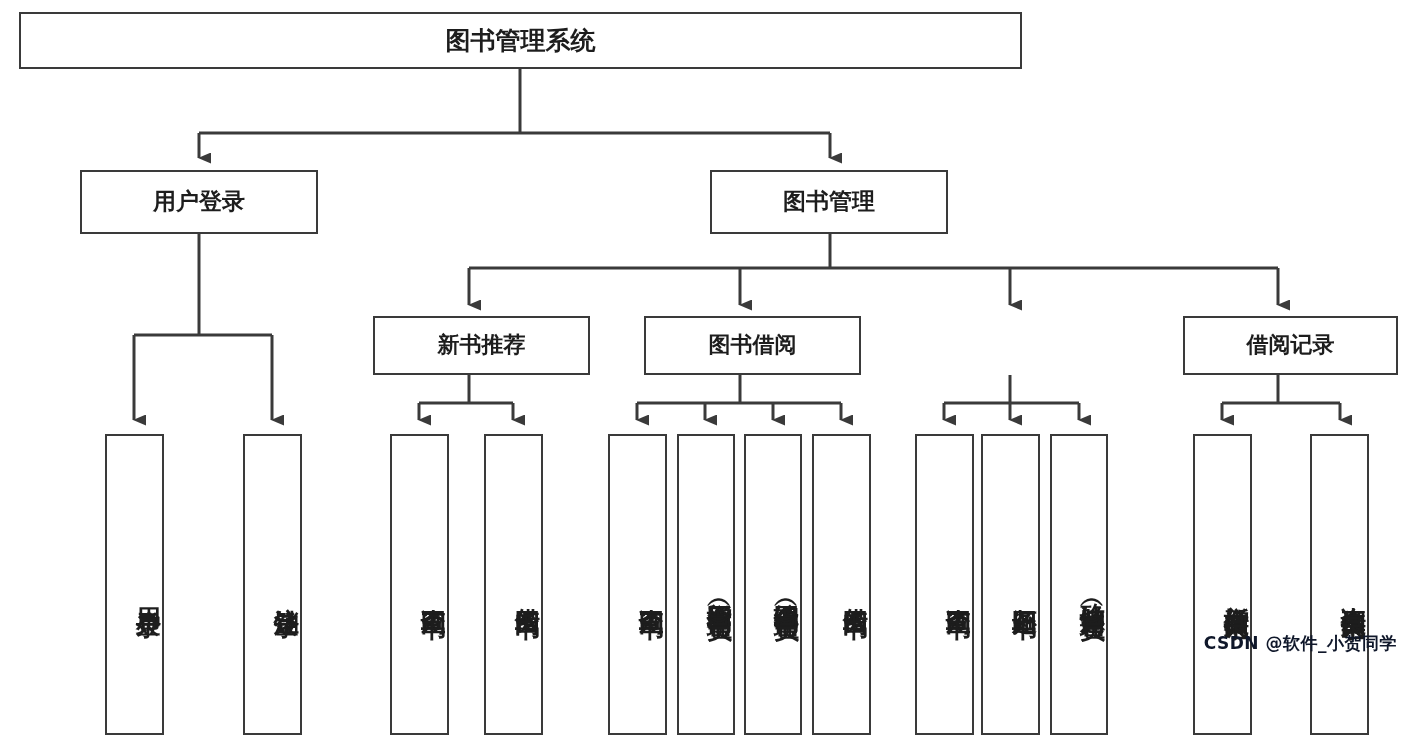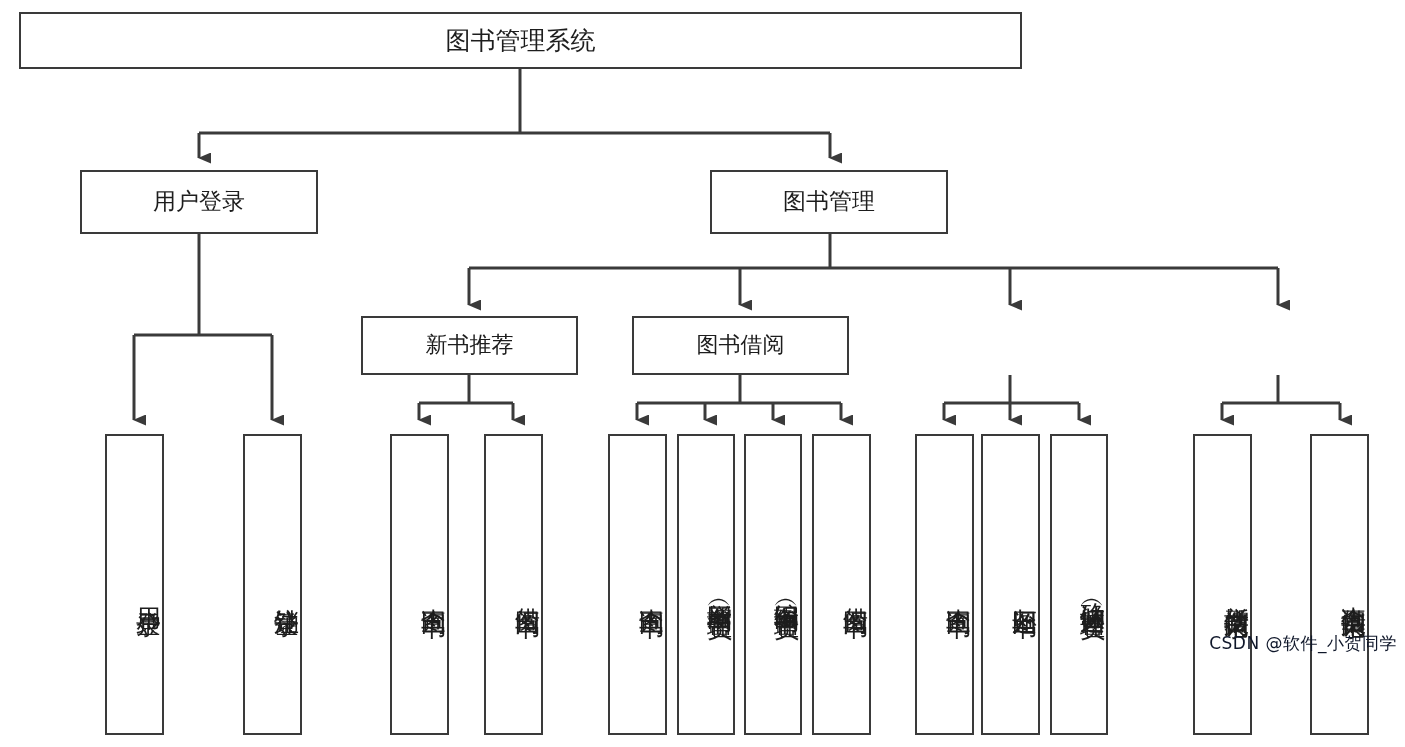--- a/index.html
+++ b/index.html
@@ -1,38 +1,38 @@
 <!DOCTYPE html>
 <html><head>
 <meta charset="utf-8">
 <title>图书管理系统 功能结构图</title>
 <style>
   html,body{margin:0;padding:0;background:#ffffff;}
   body{
     font-family:"DejaVu Sans","Liberation Sans",sans-serif;
     width:1405px;height:747px;overflow:hidden;
   }
-  #canvas{position:relative;width:1405px;height:659px;background:#fff;}
+  #canvas{position:relative;width:1405px;height:659px;background:#fff;font-weight:bold;}
   svg.edges{position:absolute;left:0;top:0;width:1405px;height:747px;}
 
   .node{
     position:absolute;
     box-sizing:border-box;
     border:2.5px solid #3a3a3a;
     background:#ffffff;
     display:flex;
     align-items:center;
     justify-content:center;
     color:#1d1d1d;
     line-height:1.12;
     text-align:center;
   }
   .node.root{font-size:25px;}
   .node.lvl2{font-size:23px;}
-  .node.lvl3{font-size:22px;}
+  .node.lvl3{font-size:22px;margin-left:12px;}
   .node.leaf{
     writing-mode:vertical-rl;
     text-orientation:upright;
     font-size:25px;
     letter-spacing:2px;
     padding-top:14px;
     align-items:flex-start;
     justify-content:center;
     white-space:pre;
   }
@@ -113,20 +113,23 @@
   <div class="node lvl2" style="left:710px;top:170px;width:238px;height:64px;">
     <span class="lbl">图书管理</span>
   </div>
 
   <div class="node lvl3" style="left:361px;top:316px;width:217px;height:59px;">
     <span class="lbl">新书推荐</span>
   </div>
   <div class="node lvl3" style="left:632px;top:316px;width:217px;height:59px;">
     <span class="lbl">图书借阅</span>
   </div>
+  <div class="node lvl3" style="left:1171px;top:316px;width:215px;height:59px;">
+    <span class="lbl">借阅记录</span>
+  </div>
 
   <div class="node leaf" style="left:105px;top:434px;width:59px;height:301px;">
     <span class="lbl">用户登录</span>
   </div>
   <div class="node leaf" style="left:243px;top:434px;width:59px;height:301px;">
     <span class="lbl">注销登录</span>
   </div>
 
   <div class="node leaf" style="left:390px;top:434px;width:59px;height:301px;">
     <span class="lbl">查询图书</span>

